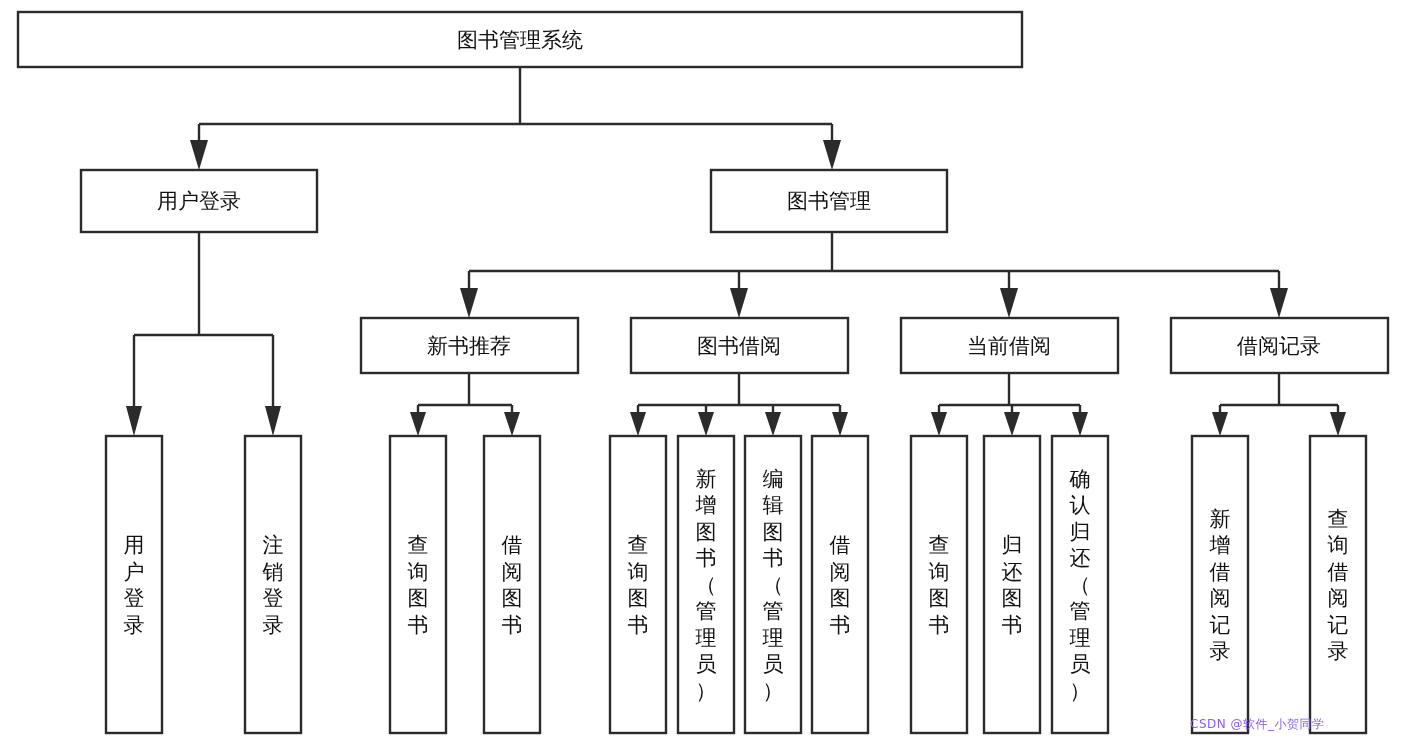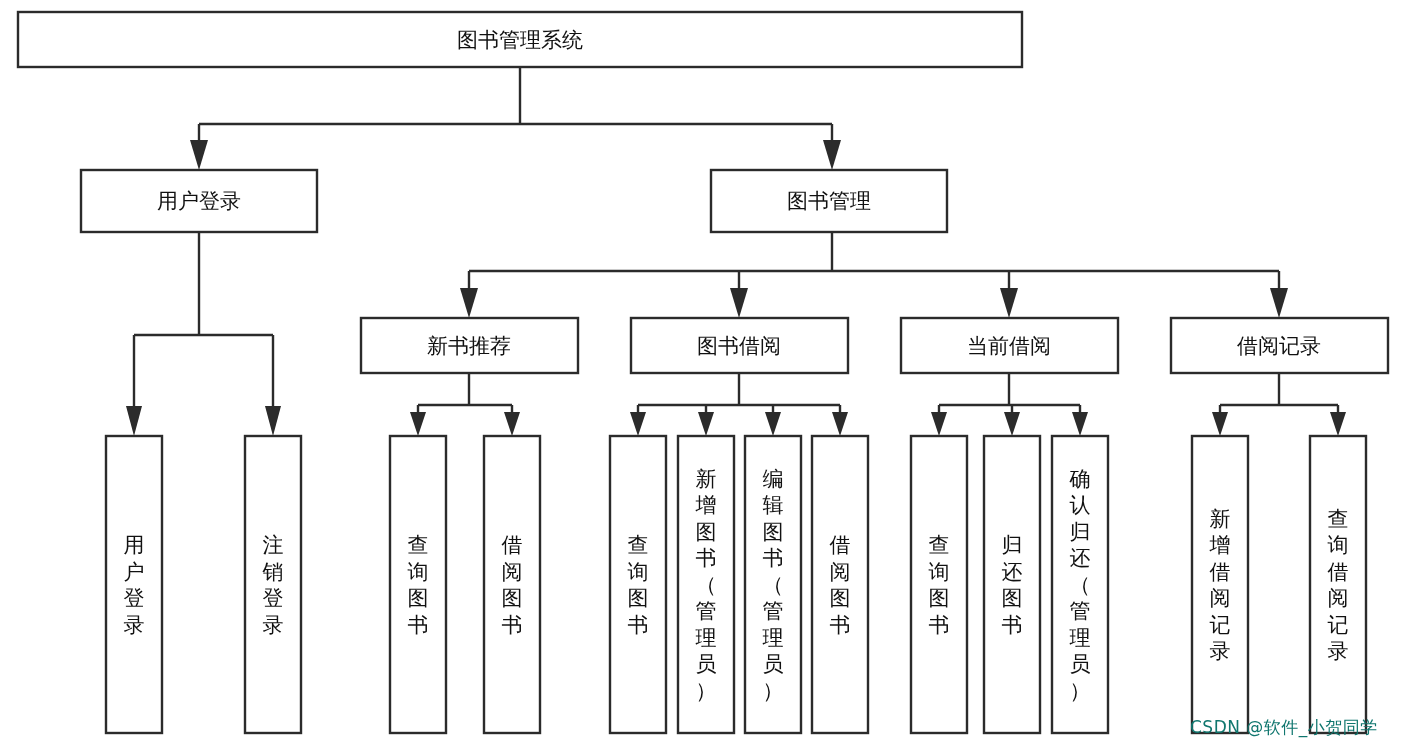--- a/index.html
+++ b/index.html
@@ -50,23 +50,23 @@
     dominant-baseline: middle;
   }
   .node-label-vertical {
     fill: #111111;
     font-family: "DejaVu Sans", "Liberation Sans", sans-serif;
     font-size: 21px;
     text-anchor: middle;
   }
   .watermark {
     position: absolute;
-    color: #0f766e;
-    font-family: "DejaVu Sans", "Liberation Sans", sans-serif;
-    font-size: 17px;
+    color: #8b5cf6;
+    font-family: "DejaVu Sans", "Liberation Sans", sans-serif;
+    font-size: 12px;
     letter-spacing: 0.5px;
     white-space: nowrap;
     pointer-events: none;
   }
 </style>
 </head>
 <body>
 
 <div id="diagram-root">
 

